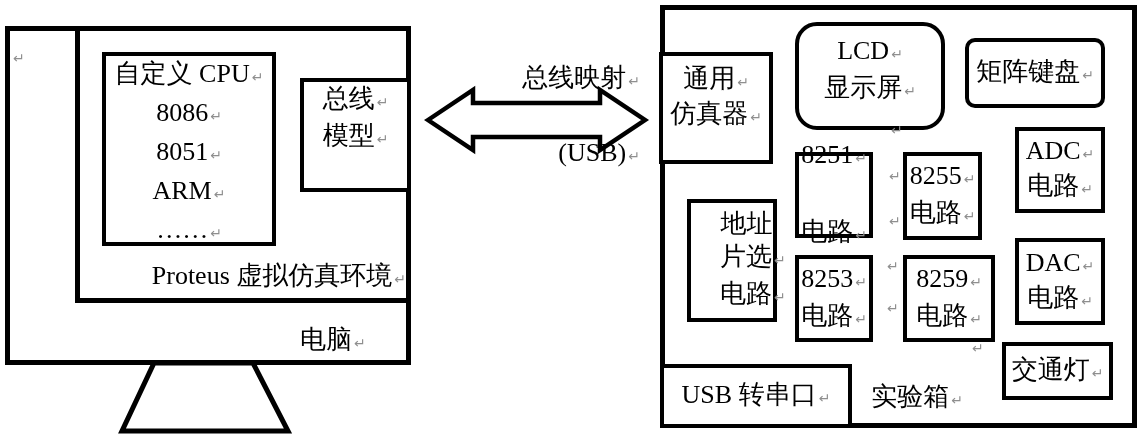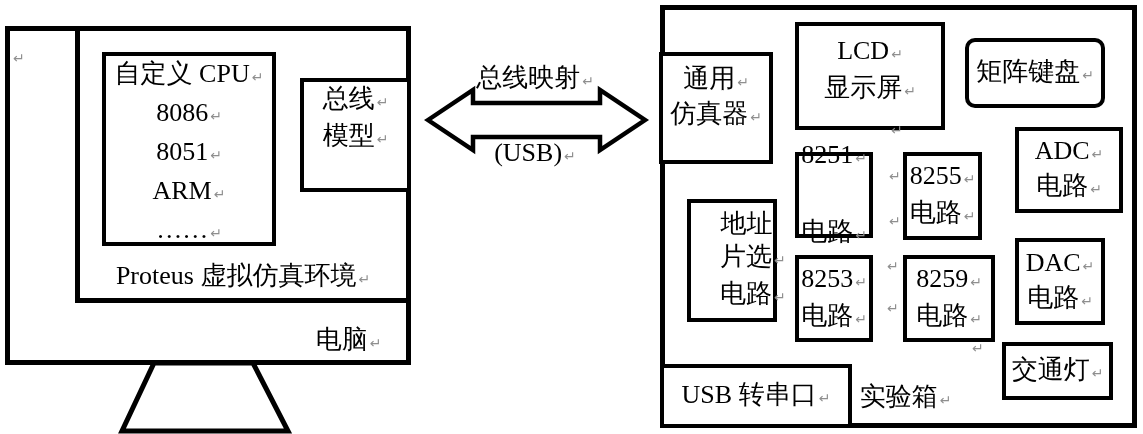--- a/index.html
+++ b/index.html
@@ -3,37 +3,37 @@
 <meta charset="utf-8">
 <style>
   html,body{margin:0;padding:0;background:#fff;}
   #stage{position:relative;width:1143px;height:434px;background:#fff;overflow:hidden;
          font-family:"Liberation Serif","DejaVu Serif",serif;color:#000;}
   .box{position:absolute;box-sizing:border-box;border:4px solid #000;background:#fff;
        text-align:center;font-size:26px;line-height:33px;}
   .thick{border-width:5px;}
   .vcenter{display:flex;flex-direction:column;justify-content:center;}
   .lbl{position:absolute;font-size:26px;white-space:nowrap;}
-  .center{text-align:center;}
-  .right{text-align:center;}
+  .center{text-align:right;}
+  .right{text-align:left;}
   .pmark{color:#8f8f8f;font-size:14px;font-family:"DejaVu Sans",sans-serif;margin-left:2px;}
   .floatmark{position:absolute;color:#8f8f8f;font-size:14px;font-family:"DejaVu Sans",sans-serif;}
   .line{white-space:nowrap;}
   
   #monitor{left:5px;top:26px;width:406px;height:339px;}
   #proteus-box{left:75px;top:26px;width:336px;height:277px;}
   #cpu-box{left:102px;top:52px;width:174px;height:194px;padding-top:0;line-height:35px;}
   #bus-model-box{left:300px;top:78px;width:111px;height:114px;line-height:34px;}
   #stand-svg{position:absolute;left:100px;top:358px;}
   #arrow-svg{position:absolute;left:424px;top:84px;}
   #exp-box{left:660px;top:5px;width:477px;height:423px;}
   #emulator-box{left:659px;top:52px;width:114px;height:112px;padding-top:7px;line-height:32px;}
-  #lcd-box{left:795px;top:22px;width:150px;height:108px;padding-top:8px;}
+  #lcd-box{left:795px;top:22px;width:150px;height:108px;padding-top:8px;border-radius:22px;}
   #keyboard-box{left:965px;top:38px;width:140px;height:70px;border-radius:10px;}
-  #adc-box{left:1015px;top:127px;width:108px;height:86px;line-height:31px;}
+  #adc-box{left:1015px;top:127px;width:90px;height:86px;line-height:31px;}
   #i8251-box{left:795px;top:152px;width:78px;height:86px;gap:40px;}
   #i8255-box{left:903px;top:152px;width:79px;height:88px;}
   #addr-box{left:687px;top:199px;width:90px;height:123px;padding-left:29px;}
   #i8253-box{left:795px;top:255px;width:78px;height:87px;}
   #i8259-box{left:903px;top:255px;width:92px;height:87px;}
   #dac-box{left:1015px;top:238px;width:90px;height:87px;line-height:31px;}
   #traffic-box{left:1002px;top:342px;width:111px;height:58px;}
   #usb-serial-box{left:660px;top:364px;width:192px;height:64px;}
   
   #bus-mapping-label{left:430px;top:60px;width:210px;}

